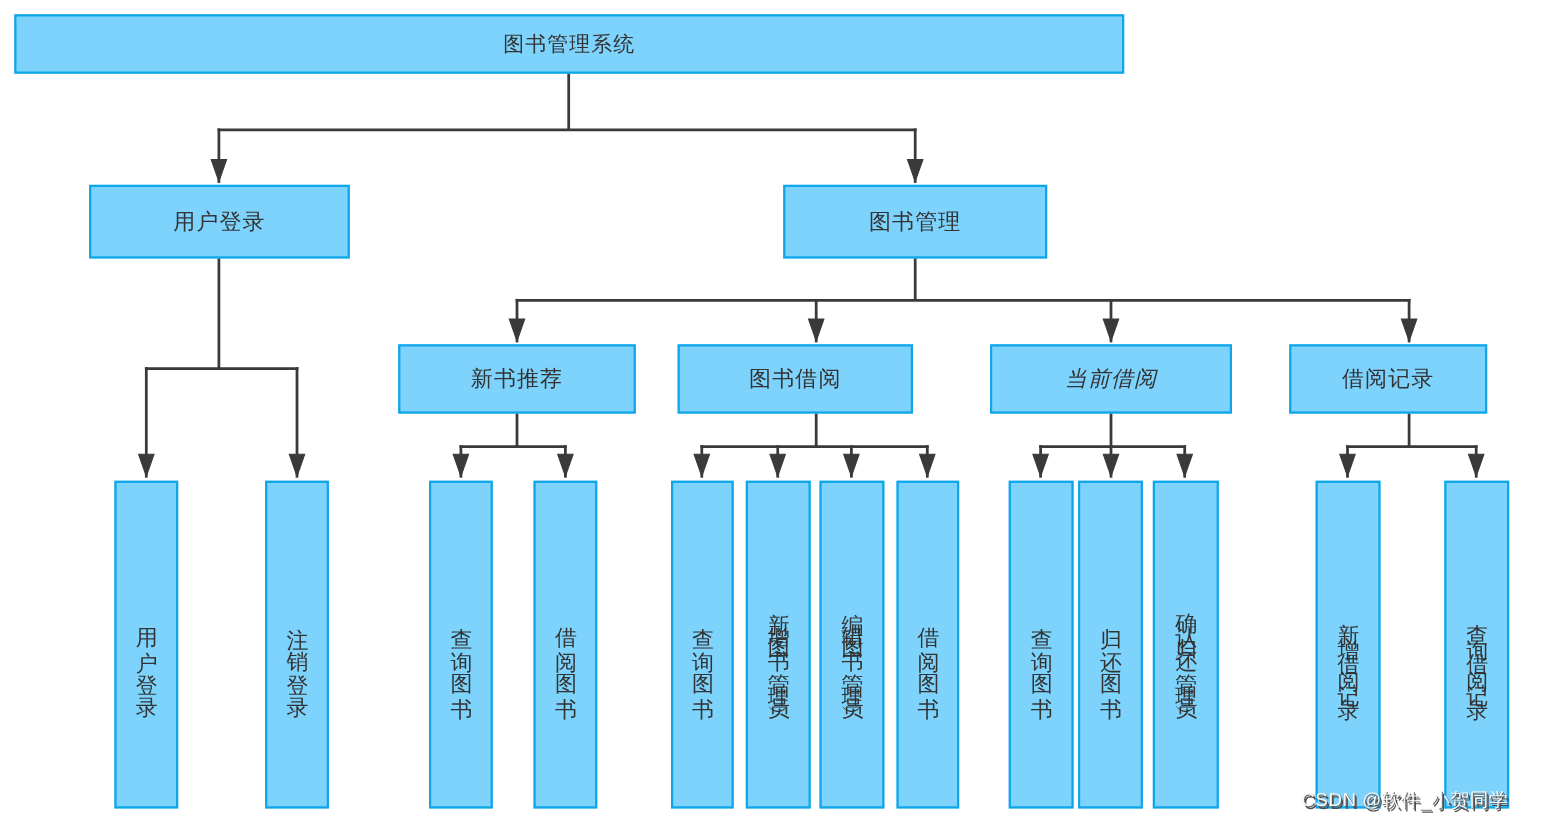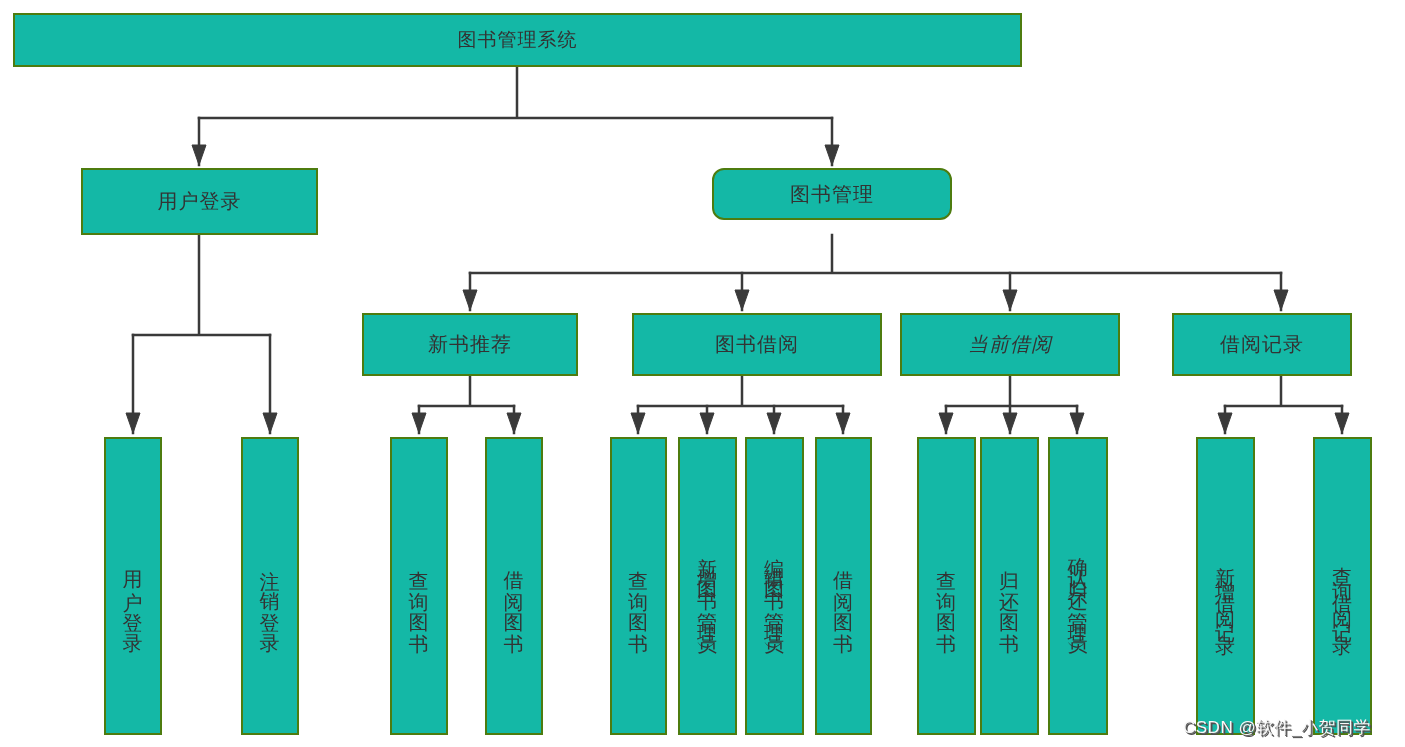--- a/index.html
+++ b/index.html
@@ -9,22 +9,22 @@
     height: 747px;
     background: #ffffff;
     font-family: "Liberation Sans", "DejaVu Sans", sans-serif;
     color: #333333;
     overflow: hidden;
   }
   svg.edges { position: absolute; left: 0; top: 0; z-index: 1; }
   .node {
     position: absolute;
     box-sizing: border-box;
-    border: 2px solid #4d7c0f;
-    background: #14b8a6;
+    border: 2px solid #0ea5e9;
+    background: #7dd3fc;
     display: flex;
     align-items: center;
     justify-content: center;
     z-index: 2;
   }
   .node.h span { font-size: 20px; letter-spacing: 1px; white-space: nowrap; }
   .node.root span { font-size: 19px; }
   .node.v { top: 437px; height: 298px; }
   .node.v span {
     writing-mode: vertical-rl;
@@ -95,28 +95,28 @@
     </g>
   </svg>
 
   <div class="node h root" style="left:13px; top:13px; width:1009px; height:54px;">
     <span>图书管理系统</span>
   </div>
 
   <div class="node h" style="left:81px; top:168px; width:237px; height:67px;">
     <span>用户登录</span>
   </div>
-  <div class="node h" style="left:712px; top:168px; width:240px; height:52px;border-radius:12px;">
+  <div class="node h" style="left:712px; top:168px; width:240px; height:67px;">
     <span>图书管理</span>
   </div>
 
   <div class="node h" style="left:362px; top:313px; width:216px; height:63px;text-align:right;">
     <span>新书推荐</span>
   </div>
-  <div class="node h" style="left:632px; top:313px; width:250px; height:63px;text-align:center;">
+  <div class="node h" style="left:616px; top:313px; width:214px; height:63px;text-align:center;">
     <span>图书借阅</span>
   </div>
   <div class="node h" style="left:900px; top:313px; width:220px; height:63px;font-style:italic;">
     <span>当前借阅</span>
   </div>
   <div class="node h" style="left:1172px; top:313px; width:180px; height:63px;">
     <span>借阅记录</span>
   </div>
 
   <div class="node v v4" style="left:104px; width:58px;">

